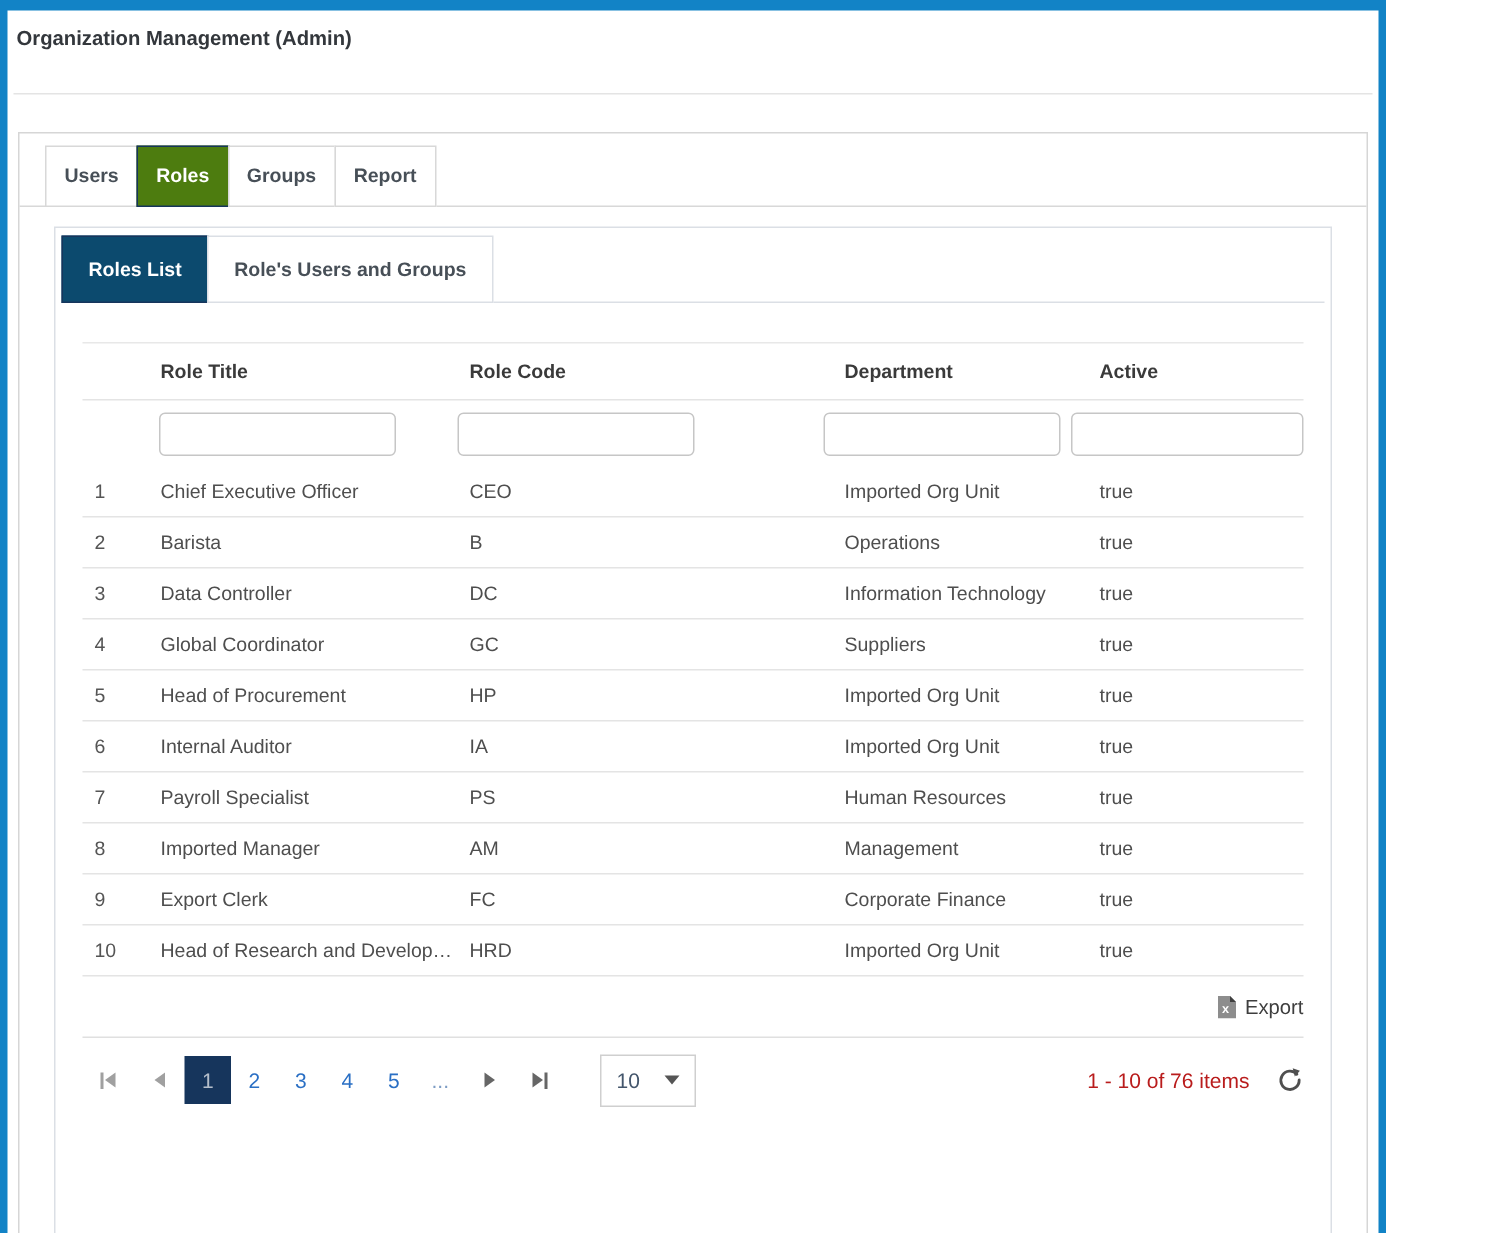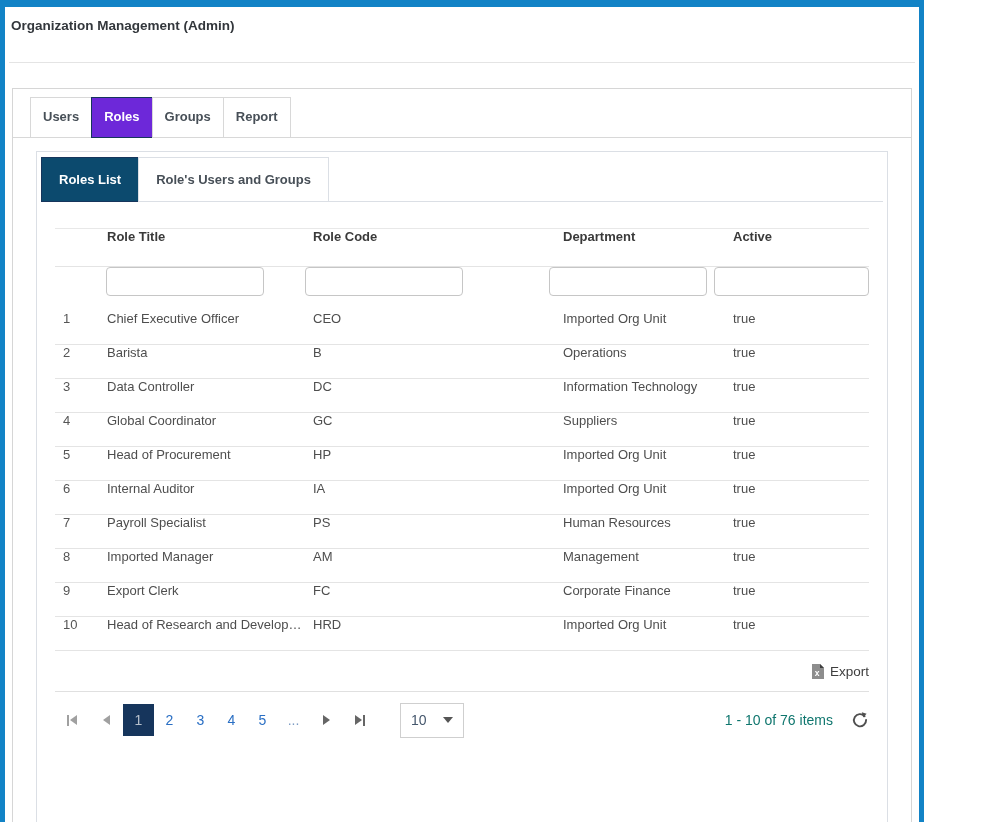--- a/index.html
+++ b/index.html
@@ -30,21 +30,21 @@
     position:absolute; left:0; right:0; top:8px; height:41px;
     display:flex; align-items:stretch; padding-left:17px;
     border-bottom:1px solid #d8d8d8;
   }
   .tab {
     border:1px solid #d8d8d8; background:#fff; margin-left:-1px;
     padding:0 12px; line-height:38px; font-size:13px; font-weight:bold;
     color:#474f57; cursor:pointer; height:41px;
   }
   .tab:first-child { margin-left:0; }
-  .tab.active { background:#6d28d9; border-color:#16355c; color:#fff; }
+  .tab.active { background:#4d7c0f; border-color:#16355c; color:#fff; }
 
   
   .panel {
     position:absolute; left:23px; right:23px; top:62px; bottom:-10px;
     border:1px solid #dbdfe5; background:#fff;
   }
   .subtabstrip {
     margin:5px 4px 0 4px; height:45px;
     display:flex; align-items:stretch;
     border-bottom:1px solid #dbdfe5;
@@ -57,21 +57,21 @@
   .subtab:first-child { margin-left:0; }
   .subtab.active { background:#0c4a6e; border-color:#16355c; color:#fff; }
 
   .note {
     margin:17px 18px 0 18px;
     color:#2a6fc4; font-size:14.5px; line-height:29px;
   }
 
   
   .grid { margin:26px 18px 0 18px; font-size:13px; }
-  .g-row { display:flex; align-items:flex-start; }
+  .g-row { display:flex; align-items:center; }
   .c-num   { width:52px;  padding-left:8px; }
   .c-title { width:206px; }
   .c-code  { width:206px; }
   .c-dept  { width:214px;padding-left:44px; }
   .c-act   { flex:1; }
 
   .g-head {
     height:39px; border-top:1px solid #e8e8e8; border-bottom:1px solid #e4e4e4;
     font-weight:bold; color:#3a3a3a; cursor:pointer;
   }
@@ -121,21 +121,21 @@
 
   .page-size {
     width:64px; height:35px; border:1px solid #cfcfcf; margin-left:23px;
     display:flex; align-items:center; justify-content:space-between;
     padding:0 10px; cursor:pointer; background:#fff;
   }
   .page-size .val { font-size:14px; color:#44566c; }
   .caret { width:0; height:0; border-left:5px solid transparent; border-right:5px solid transparent; border-top:6px solid #555; }
 
   .pager-right { display:flex; align-items:center; gap:18px; }
-  .pg-info { font-size:14px; color:#0f766e; }
+  .pg-info { font-size:14px; color:#b91c1c; }
   .refresh { cursor:pointer; display:flex; align-items:center; }
 </style>
 </head>
 <body>
 
 <div class="screen">
 
   <div class="page-title">Organization Management (Admin)</div>
   <div class="title-divider"></div>
 

